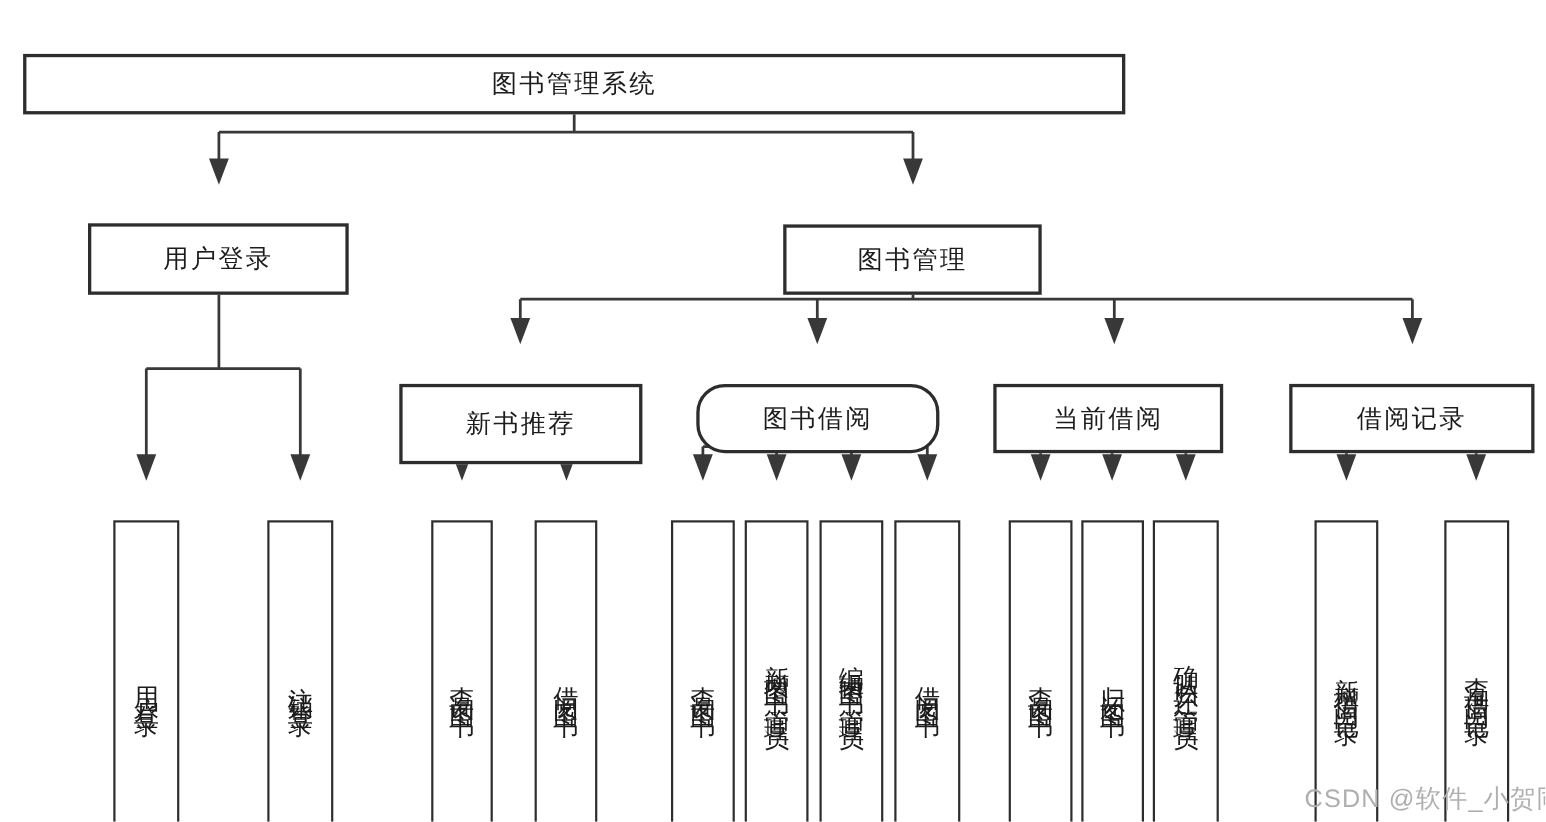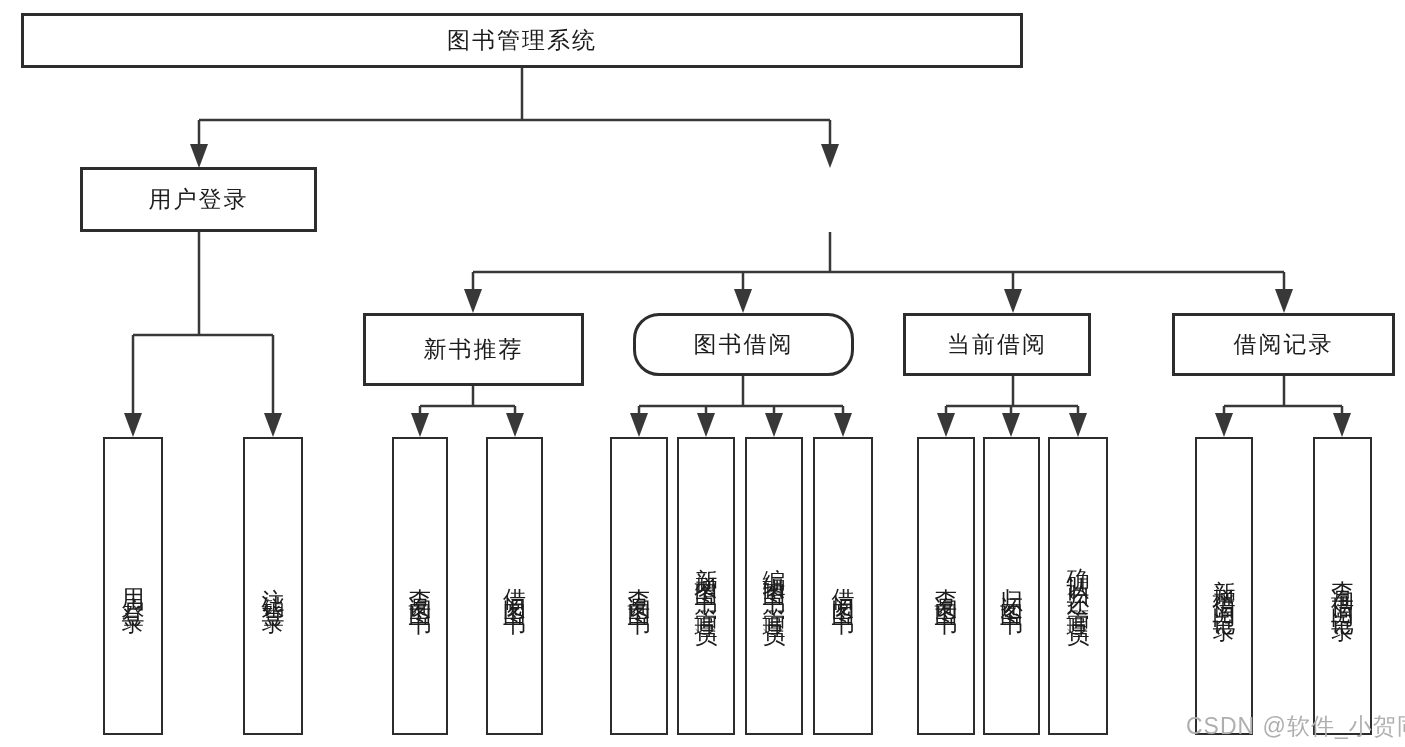--- a/index.html
+++ b/index.html
@@ -23,35 +23,36 @@
   .box{
     position:absolute;z-index:2;
     box-sizing:border-box;
     background:#fff;
     border:3px solid var(--border);
     display:flex;align-items:center;justify-content:center;
     color:var(--text);
     font-size:23px;
     letter-spacing:2px;
     white-space:nowrap;
+    margin-top:36px;
   }
   .leaf{border-width:2.5px;top:437px;height:298px;}
   .vtext{
     writing-mode:vertical-rl;
     text-orientation:mixed;
     letter-spacing:8px;
     line-height:1;
   }
   
   .b-root {left:21px;  top:13px;  width:1002px; height:55px;}
   .b-l1a  {left:80px;  top:167px; width:237px;  height:65px;}
   .b-l1b  {left:712px; top:168px; width:235px;  height:64px;}
   .b-l2a  {left:363px; top:313px; width:221px;  height:73px;}
   .b-l2b  {left:633px; top:313px; width:221px;  height:63px;border-radius:26px;}
-  .b-l2c  {left:903px; top:313px; width:188px;  height:63px;text-align:center;}
+  .b-l2c  {left:903px; top:313px; width:209px;  height:63px;text-align:center;}
   .b-l2d  {left:1172px;top:313px; width:223px;  height:63px;}
   .lf1 {left:103px; width:60px;}
   .lf2 {left:243px; width:60px;}
   .lf3 {left:392px; width:56px;}
   .lf4 {left:486px; width:57px;}
   .lf5 {left:610px; width:58px;}
   .lf6 {left:677px; width:58px;}
   .lf7 {left:745px; width:58px;}
   .lf8 {left:813px; width:60px;}
   .lf9 {left:917px; width:58px;}
@@ -105,20 +106,23 @@
     </g>
   </svg>
 
   <div class="box b-root">
     <span>图书管理系统</span>
   </div>
 
   <div class="box b-l1a">
     <span>用户登录</span>
   </div>
+  <div class="box b-l1b">
+    <span>图书管理</span>
+  </div>
 
   <div class="box b-l2a">
     <span>新书推荐</span>
   </div>
   <div class="box b-l2b">
     <span>图书借阅</span>
   </div>
   <div class="box b-l2c">
     <span>当前借阅</span>
   </div>

